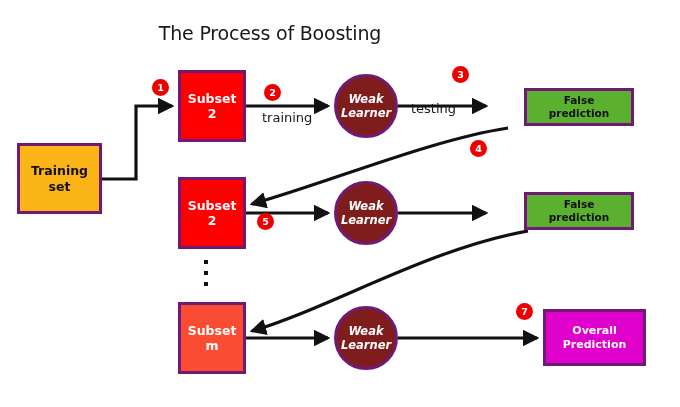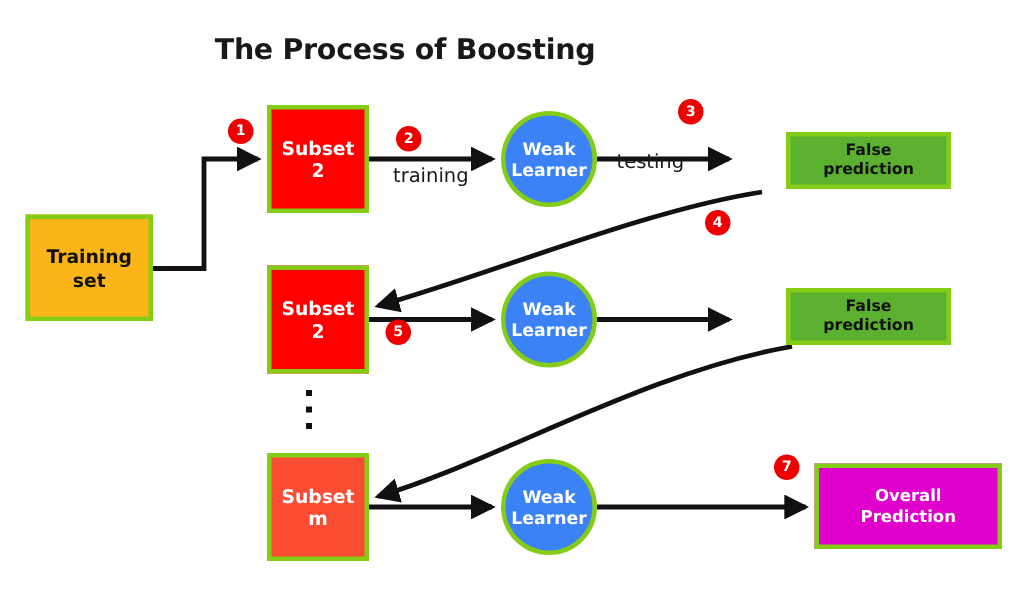--- a/index.html
+++ b/index.html
@@ -21,35 +21,35 @@
     height: 407px;
   }
   .diagram-title {
     position: absolute;
     left: 0;
     top: 22px;
     width: 540px;
     text-align: center;
     font-family: "DejaVu Sans", sans-serif;
     font-size: 19px;
-    font-weight: bold;
+    font-weight: normal;
     color: #18181b;
     letter-spacing: -0.2px;
   }
   .node {
     position: absolute;
     box-sizing: border-box;
     display: flex;
     align-items: center;
     justify-content: center;
     text-align: center;
     font-family: "DejaVu Sans", sans-serif;
     font-weight: bold;
     line-height: 1.22;
-    border: 3px solid #84cc16;
+    border: 3px solid #701a75;
   }
   .node-label { display: block; white-space: pre-line; }
 
   .box-training {
     left: 17px; top: 143px; width: 85px; height: 71px;
     background: #FBB519; color: #111111; font-size: 12.5px;
   }
   .box-subset1 {
     left: 178px; top: 70px; width: 68px; height: 72px;
     background: #FF0000; color: #ffffff; font-size: 12.5px;
@@ -57,37 +57,38 @@
   .box-subset2 {
     left: 178px; top: 177px; width: 68px; height: 72px;
     background: #FF0000; color: #ffffff; font-size: 12.5px;
   }
   .box-subsetm {
     left: 178px; top: 302px; width: 68px; height: 72px;
     background: #FA4C32; color: #ffffff; font-size: 12.5px;
   }
   .circle-wl {
     width: 64px; height: 64px; border-radius: 50%;
-    background: #3b82f6; color: #ffffff; font-size: 11.5px;
+    background: #7f1d1d; color: #ffffff; font-size: 11.5px;
     border-width: 3px;
+    font-style: italic;
   }
   .circle-wl1 { left: 334px; top: 74px; }
   .circle-wl2 { left: 334px; top: 181px; }
   .circle-wl3 { left: 334px; top: 306px; }
 
   .box-false {
     width: 110px; height: 38px;
     background: #5BB02F; color: #111111;
     font-size: 10.5px; font-weight: bold; margin-left: 32px;
   }
   .box-false1 { left: 492px; top: 88px; }
   .box-false2 { left: 492px; top: 192px; }
 
   .box-overall {
-    left: 543px; top: 309px; width: 125px; height: 57px;
+    left: 543px; top: 309px; width: 103px; height: 57px;
     background: #E000CC; color: #ffffff; font-size: 11px;
   }
 
   .edge-label {
     position: absolute;
     font-family: "DejaVu Sans", sans-serif;
     font-size: 13px;
     color: #18181b;
     white-space: nowrap;
   }

